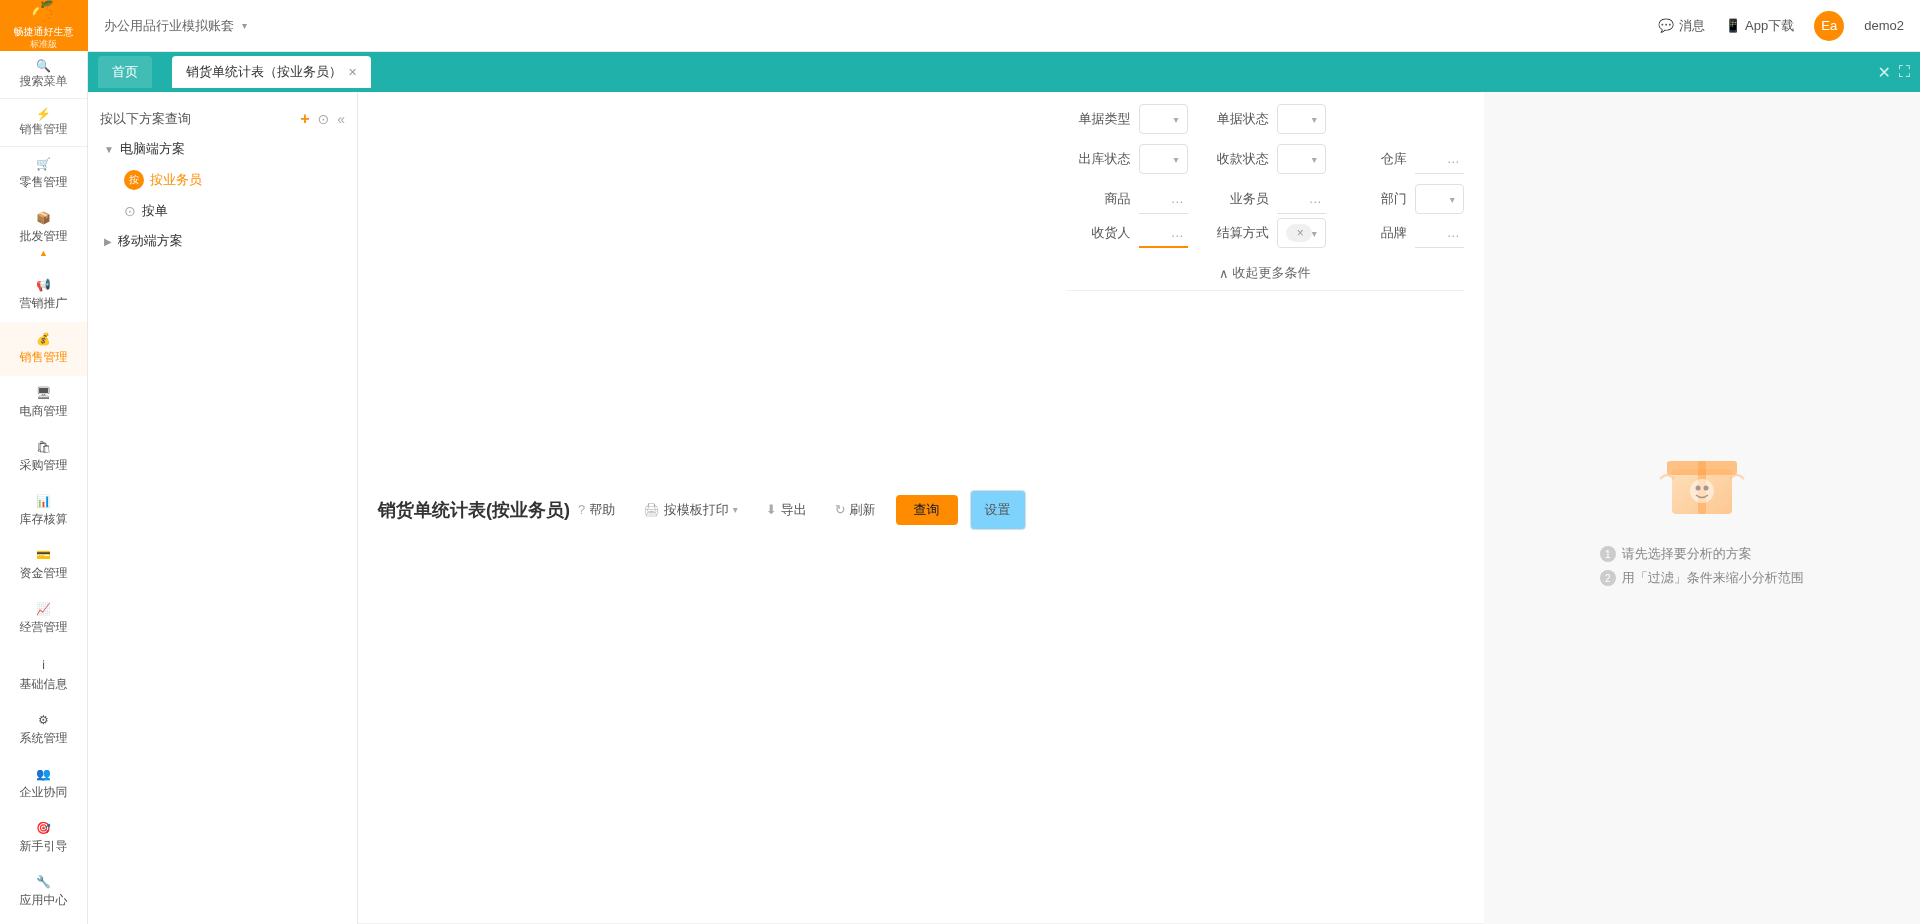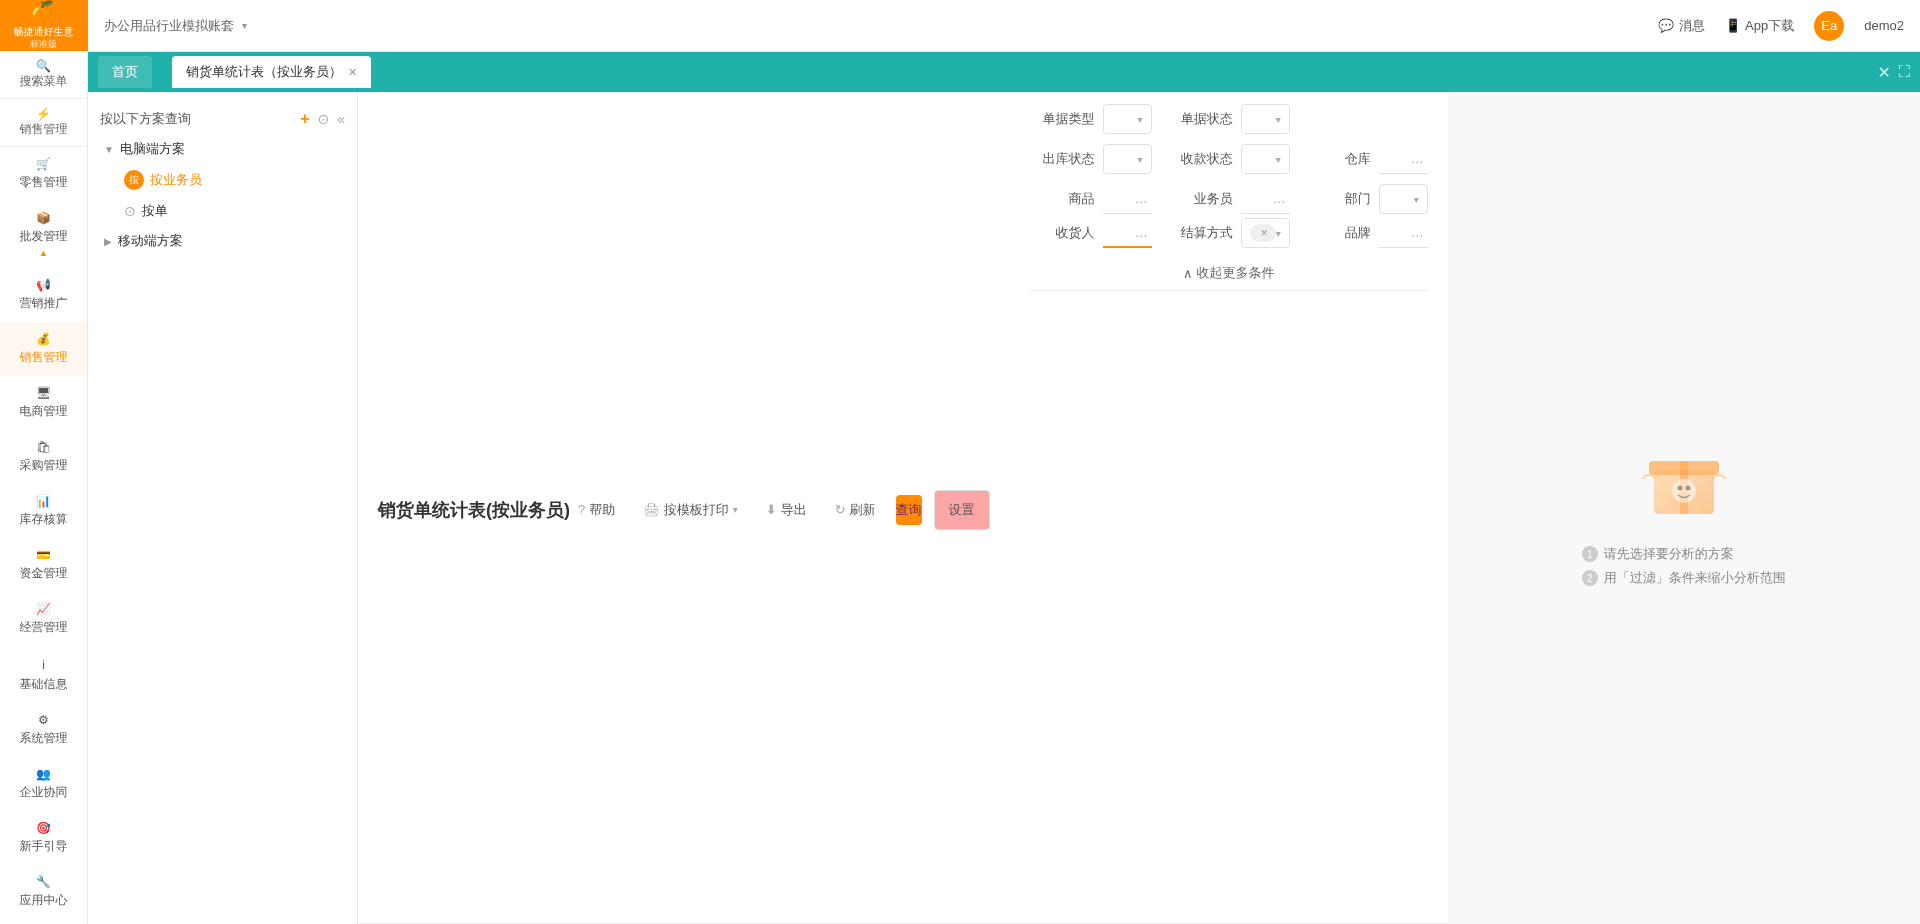--- a/index.html
+++ b/index.html
@@ -47,22 +47,22 @@
     .tree-sub-item.selected { color: #ff8c00; }
 
     
     .right-panel { flex: 1; display: flex; flex-direction: row; overflow: hidden; }
 
     
     .page-header { padding: 12px 20px 8px; display: flex; align-items: center; justify-content: space-between; background: #fff; border-bottom: 1px solid #f0f0f0; flex-shrink: 0; }
     .page-title { font-size: 18px; font-weight: bold; color: #333; }
     .page-actions { display: flex; align-items: center; gap: 12px; }
     .page-action-btn { display: flex; align-items: center; gap: 4px; font-size: 13px; color: #555; cursor: pointer; padding: 4px 8px; }
-    .btn-primary { background: #ff8c00; color: #701a75; border: none; padding: 6px 0; border-radius: 4px; cursor: pointer; font-size: 13px; }
-    .btn-secondary { background: #fca5a5; color: #555; border: 1px solid #ddd; padding: 10px 14px; border-radius: 4px; cursor: pointer; font-size: 13px; }
+    .btn-primary { background: #ff8c00; color: #0f172a; border: none; padding: 6px 18px; border-radius: 4px; cursor: pointer; font-size: 13px; }
+    .btn-secondary { background: #7dd3fc; color: #555; border: 1px solid #ddd; padding: 10px 14px; border-radius: 4px; cursor: pointer; font-size: 13px; }
     .tag-clear { background: #f0f0f0; border-radius: 10px; padding: 1px 6px; font-size: 12px; display: flex; align-items: center; gap: 3px; }
 
     
     .main-content { flex: 1; display: flex; flex-direction: column; align-items: center; justify-content: center; background: #f8f8f8; overflow: auto; }
     .empty-state { display: flex; flex-direction: column; align-items: center; gap: 16px; }
     .empty-icon { width: 100px; height: 100px; }
     .empty-tips { display: flex; flex-direction: column; gap: 6px; }
     .empty-tip { display: flex; align-items: center; gap: 6px; font-size: 13px; color: #888; }
     .tip-num { width: 16px; height: 16px; border-radius: 50%; background: #ccc; color: #fff; font-size: 10px; display: flex; align-items: center; justify-content: center; flex-shrink: 0; }
 

